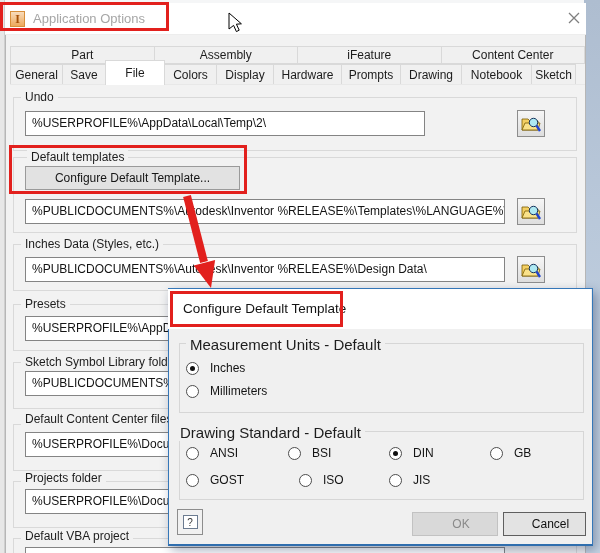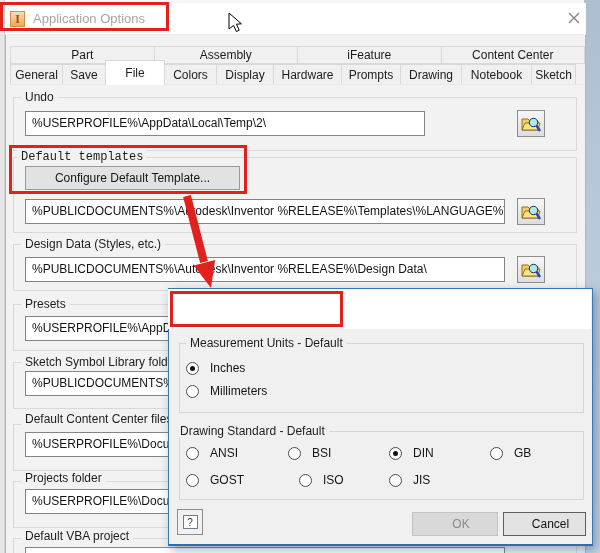--- a/index.html
+++ b/index.html
@@ -39,21 +39,21 @@
   .browse{position:absolute;width:28px;height:27px;background:linear-gradient(180deg,#f6f6f6,#dedede);border:1px solid #8d8d8d;display:flex;align-items:center;justify-content:center;z-index:1;}
 
   
   #configure-btn{left:25px;top:166px;width:215px;height:24px;background:#e2e2e2;border:1px solid #9a9a9a;font-size:12px;color:#161616;display:flex;align-items:center;justify-content:center;z-index:2;}
 
   
   #dialog{left:168px;top:288px;width:425px;height:258px;background:#f0f0f0;border:1px solid #3577b8;border-bottom:2px solid #2f6eae;box-shadow:3px 4px 10px rgba(30,50,90,.4);z-index:10;}
   #dlg-titlebar{left:168px;top:289px;width:423px;height:40px;background:#ffffff;z-index:11;}
   #dlg-title{left:183px;top:301px;font-size:13.5px;color:#141414;white-space:nowrap;z-index:12;}
   .dgrp{position:absolute;border:1px solid #d6d6d6;z-index:11;}
-  .dgrp-label{position:absolute;font-size:12px;color:#1d1d1d;background:#f0f0f0;padding:0 4px;white-space:nowrap;z-index:12;}
+  .dgrp-label{position:absolute;font-size:15px;color:#1d1d1d;background:#f0f0f0;padding:0 4px;white-space:nowrap;z-index:12;}
   .radio{position:absolute;display:flex;align-items:center;gap:11px;z-index:12;}
   .rb{width:13px;height:13px;border:1px solid #4d4d4d;border-radius:50%;background:#fff;position:relative;flex:none;}
   .rb.sel::after{content:"";position:absolute;left:3px;top:3px;width:5px;height:5px;border-radius:50%;background:#101010;}
   .radio span.rl{font-size:12px;color:#141414;white-space:nowrap;}
   .dbtn{position:absolute;height:24px;font-size:12px;display:flex;align-items:center;justify-content:center;z-index:12;padding-left:12px;}
   #ok-btn{left:412px;top:512px;width:86px;background:#d9d9d9;border:1px solid #c2c2c2;color:#8a8a8a;}
   #cancel-btn{left:503px;top:512px;width:83px;background:#e3e3e3;border:1px solid #5f5f5f;color:#111;}
   #help-btn{left:177px;top:509px;width:26px;height:26px;background:#f1f1f1;border:1px solid #8d8d8d;z-index:12;display:flex;align-items:center;justify-content:center;}
   #help-glyph{width:15px;height:14px;border:1px solid #6b7b90;font-size:10px;color:#333;display:flex;align-items:center;justify-content:center;background:#fff;}
 
@@ -107,34 +107,34 @@
   <div class="browse" style="left:517px;top:110px;">
     <svg width="20" height="18" viewBox="0 0 20 18">
       <path d="M1 4 L7 4 L9 6 L17 6 L17 15 L1 15 Z" fill="#f3cf63" stroke="#7a5c00" stroke-width="0.8"></path>
       <path d="M1 15 L4 8 L19 8 L17 15 Z" fill="#fae28a" stroke="#7a5c00" stroke-width="0.8"></path>
       <circle cx="12.5" cy="7.5" r="4.2" fill="#aee9f2" stroke="#16335c" stroke-width="1"></circle>
       <path d="M15.5 10.5 L19 16" stroke="#2244cc" stroke-width="2.4"></path>
     </svg>
   </div>
 
   <div class="grp" style="left:13px;top:157px;width:564px;height:76px;"></div>
-  <div class="grp-label" style="left:17px;top:150px;font-family:Liberation Mono, monospace;">Default templates</div>
+  <div class="grp-label" style="left:27px;top:150px;">Default templates</div>
   <div class="abs" id="configure-btn">Configure Default Template...</div>
   <div class="field" style="left:25px;top:199px;width:480px;">%PUBLICDOCUMENTS%\Autodesk\Inventor %RELEASE%\Templates\%LANGUAGE%\</div>
   <div class="browse" style="left:517px;top:198px;">
     <svg width="20" height="18" viewBox="0 0 20 18">
       <path d="M1 4 L7 4 L9 6 L17 6 L17 15 L1 15 Z" fill="#f3cf63" stroke="#7a5c00" stroke-width="0.8"></path>
       <path d="M1 15 L4 8 L19 8 L17 15 Z" fill="#fae28a" stroke="#7a5c00" stroke-width="0.8"></path>
       <circle cx="12.5" cy="7.5" r="4.2" fill="#aee9f2" stroke="#16335c" stroke-width="1"></circle>
       <path d="M15.5 10.5 L19 16" stroke="#2244cc" stroke-width="2.4"></path>
     </svg>
   </div>
 
   <div class="grp" style="left:13px;top:244px;width:564px;height:47px;"></div>
-  <div class="grp-label" style="left:21px;top:237px;">Design Data (Styles, etc.)</div>
+  <div class="grp-label" style="left:21px;top:237px;">Inches Data (Styles, etc.)</div>
   <div class="field" style="left:25px;top:257px;width:480px;">%PUBLICDOCUMENTS%\Autodesk\Inventor %RELEASE%\Design Data\</div>
   <div class="browse" style="left:517px;top:256px;">
     <svg width="20" height="18" viewBox="0 0 20 18">
       <path d="M1 4 L7 4 L9 6 L17 6 L17 15 L1 15 Z" fill="#f3cf63" stroke="#7a5c00" stroke-width="0.8"></path>
       <path d="M1 15 L4 8 L19 8 L17 15 Z" fill="#fae28a" stroke="#7a5c00" stroke-width="0.8"></path>
       <circle cx="12.5" cy="7.5" r="4.2" fill="#aee9f2" stroke="#16335c" stroke-width="1"></circle>
       <path d="M15.5 10.5 L19 16" stroke="#2244cc" stroke-width="2.4"></path>
     </svg>
   </div>
 
@@ -153,20 +153,21 @@
   <div class="grp" style="left:13px;top:481px;width:564px;height:47px;"></div>
   <div class="grp-label" style="left:21px;top:471px;">Projects folder</div>
   <div class="field" style="left:25px;top:489px;width:480px;">%USERPROFILE%\Docu</div>
 
   <div class="grp" style="left:13px;top:538px;width:564px;height:30px;"></div>
   <div class="grp-label" style="left:21px;top:529px;">Default VBA project</div>
   <div class="field" style="left:25px;top:547px;width:480px;"></div>
 
   <div class="abs" id="dialog"></div>
   <div class="abs" id="dlg-titlebar"></div>
+  <div class="abs" id="dlg-title">Configure Default Template</div>
   <svg class="abs close-x" id="dlg-close" viewBox="0 0 16 16">
       <path d="M3 3 L13 13 M13 3 L3 13" stroke="#4d4d4d" stroke-width="1.3" fill="none"></path>
     </svg>
 
   <div class="dgrp" style="left:179px;top:343px;width:405px;height:70px;"></div>
   <div class="dgrp-label" style="left:186px;top:336px;">Measurement Units - Default</div>
   <div class="radio" style="left:186px;top:361px;">
     <span class="rb sel"></span>
     <span class="rl">Inches</span>
   </div>

